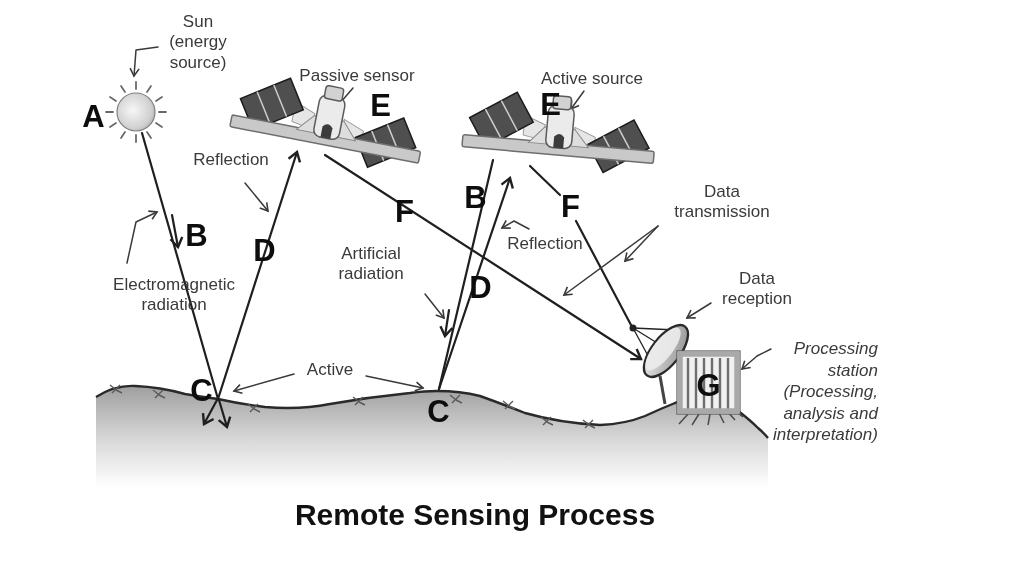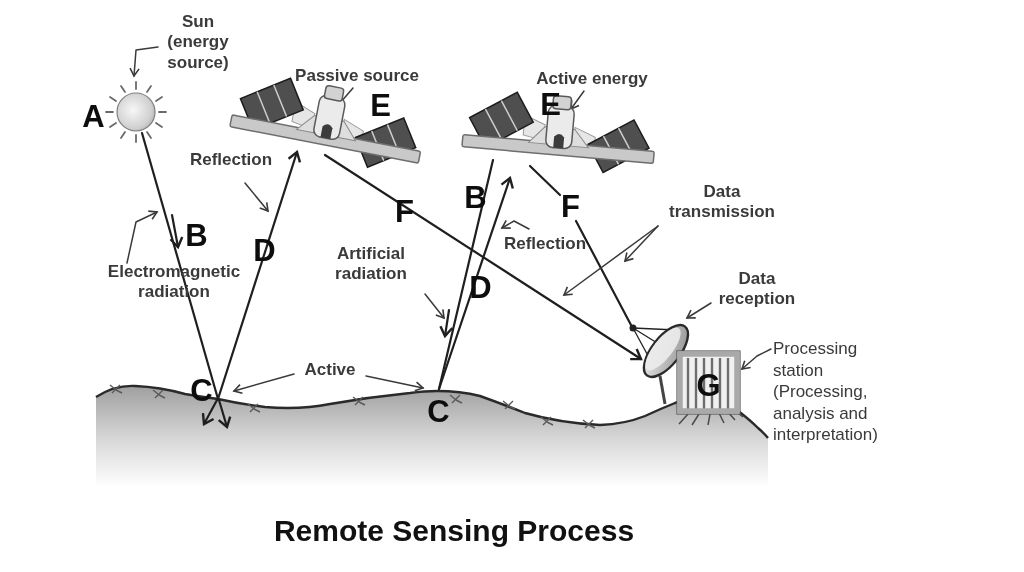--- a/index.html
+++ b/index.html
@@ -13,34 +13,34 @@
   #stage{
     position:relative;width:1024px;height:572px;background:#ffffff;overflow:hidden;
     font-family:"Liberation Sans",sans-serif;
   }
   #diagram-svg{position:absolute;left:0;top:0;}
   .mainline{stroke:var(--line-color);stroke-width:2.2;fill:none;stroke-linecap:round;}
   .pointer{stroke:var(--pointer-color);stroke-width:1.5;fill:none;stroke-linecap:round;stroke-linejoin:round;}
   .lbl{
     position:absolute;transform:translate(-50%,-50%);
     font-size:17px;line-height:1.2;color:var(--text-color);
-    text-align:center;white-space:pre-line;font-weight:bold;
+    text-align:center;white-space:pre-line;
   }
   .lbl-left{
     position:absolute;font-size:17px;line-height:21.5px;color:var(--text-color);
-    text-align:left;white-space:pre-line;
+    text-align:right;white-space:pre-line;font-style:italic;
   }
   .letter{
     position:absolute;transform:translate(-50%,-50%);
     font-weight:700;font-size:31px;color:var(--letter-color);
     letter-spacing:-1px;
   }
   .title{
-    position:absolute;left:454px;top:515px;transform:translate(-50%,-50%);
-    font-weight:700;font-size:30px;color:var(--title-color);white-space:nowrap;margin-top:16px;
+    position:absolute;left:475px;top:515px;transform:translate(-50%,-50%);
+    font-weight:700;font-size:30px;color:var(--title-color);white-space:nowrap;
   }
 </style>
 </head>
 <body>
 
 <div id="stage">
 
 <svg id="diagram-svg" width="1024" height="572" viewBox="0 0 1024 572" xmlns="http://www.w3.org/2000/svg">
   <defs>
     <marker id="mA" markerUnits="userSpaceOnUse" markerWidth="18" markerHeight="18" refX="11" refY="8" orient="auto">
@@ -156,25 +156,25 @@
   <g>
     <rect x="677" y="351" width="63" height="63" fill="#f0f0f0" stroke="#595959" stroke-width="1.2"></rect>
     <path d="M688,358 V410 M696,358 V410 M704,358 V410 M712,358 V410 M720,358 V410 M728,358 V410" stroke="#6e6e6e" stroke-width="2.4"></path>
     <rect x="680" y="354" width="57" height="57" fill="none" stroke="#a9a9a9" stroke-width="5.5"></rect>
   </g>
 </svg>
 
 <div class="lbl" style="left:198px;top:43px">Sun
 (energy
 source)</div>
-<div class="lbl" style="left:357px;top:76px">Passive source</div>
-<div class="lbl" style="left:592px;top:79px">Active energy</div>
+<div class="lbl" style="left:357px;top:76px">Passive sensor</div>
+<div class="lbl" style="left:592px;top:79px">Active source</div>
 <div class="lbl" style="left:231px;top:160px">Reflection</div>
 <div class="lbl" style="left:545px;top:244px">Reflection</div>
-<div class="lbl" style="left:174px;top:282px">Electromagnetic
+<div class="lbl" style="left:174px;top:295px">Electromagnetic
 radiation</div>
 <div class="lbl" style="left:371px;top:264px">Artificial
 radiation</div>
 <div class="lbl" style="left:330px;top:370px">Active</div>
 <div class="lbl" style="left:722px;top:202px">Data
 transmission</div>
 <div class="lbl" style="left:757px;top:289px">Data
 reception</div>
 <div class="lbl-left" style="left:773px;top:338px">Processing
 station

